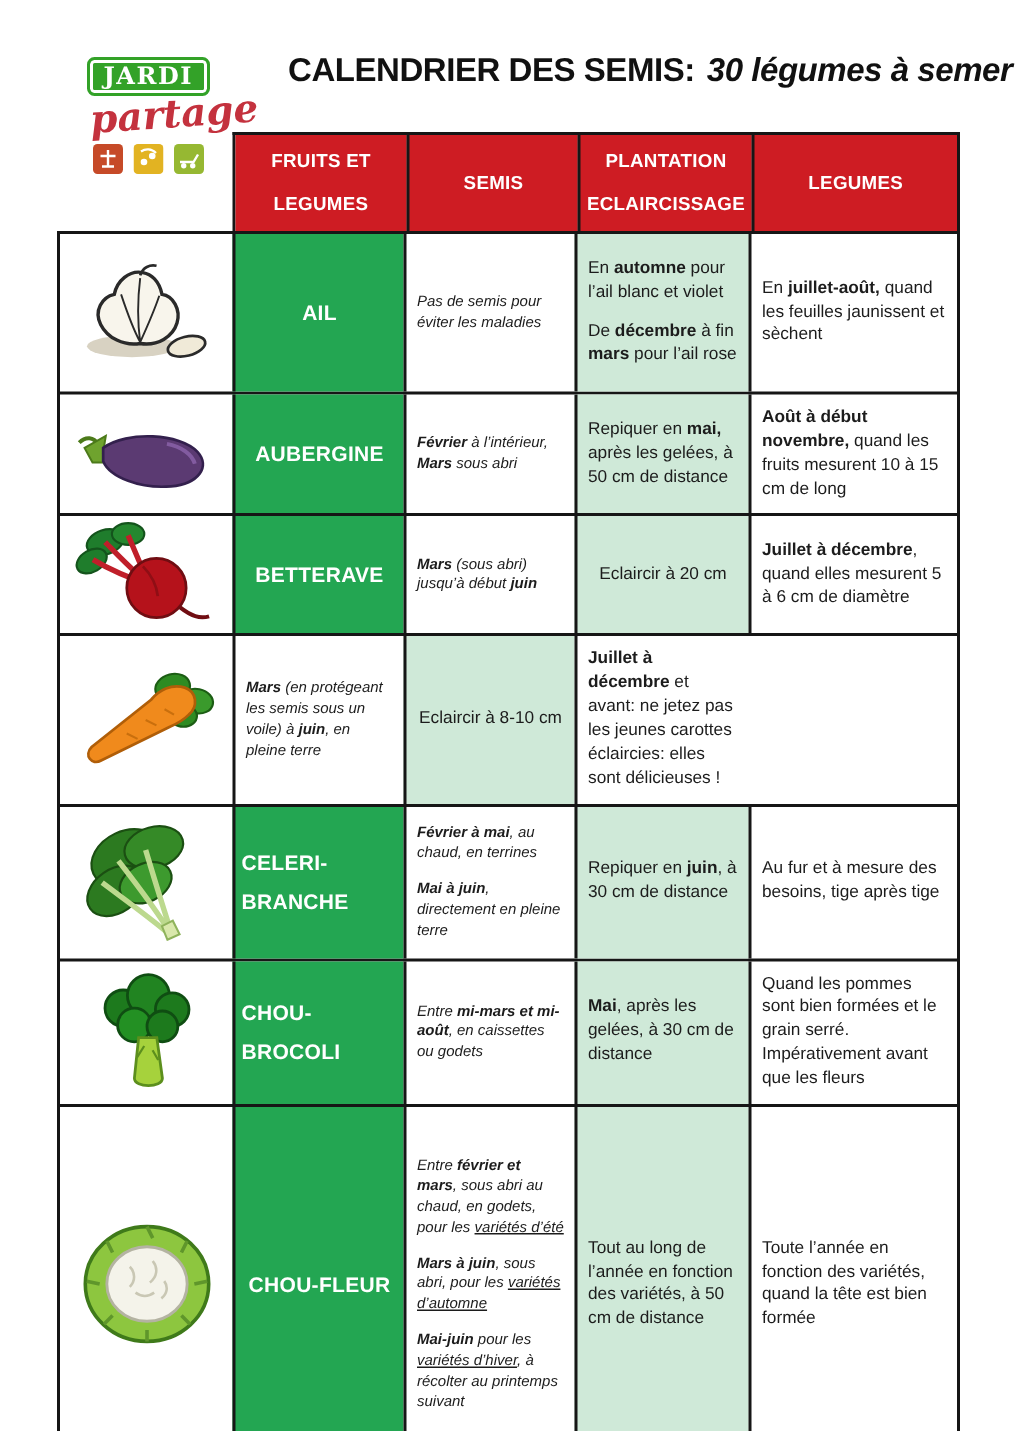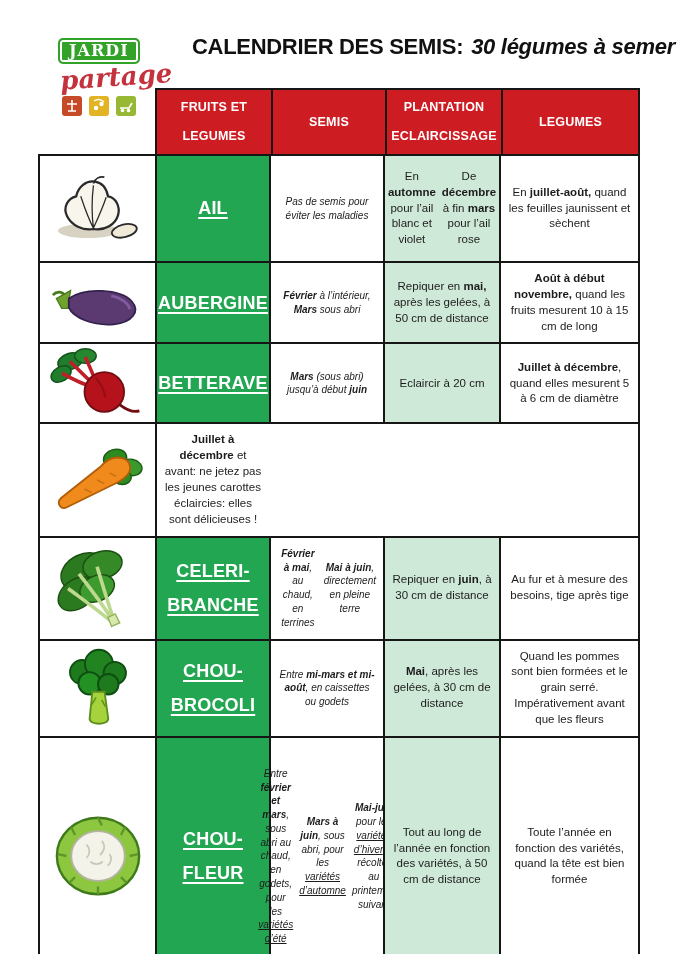--- a/index.html
+++ b/index.html
@@ -30,27 +30,27 @@
          border:2px solid var(--border-dark,#161616);border-bottom:none;
          display:grid;grid-template-columns:114px 114px 116px 1fr;}
   .hcell{background:var(--header-red,#ce1c23);color:#fff;font-weight:bold;
          font-size:12.5px;display:flex;align-items:center;justify-content:center;
          text-align:center;white-space:pre-line;line-height:2.3;letter-spacing:.2px;}
   .hcell + .hcell{border-left:2px solid var(--border-dark,#161616);}
 
   .tbody{box-sizing:border-box;width:602px;border:2px solid var(--border-dark,#161616);background:#fff;}
   .row{display:grid;grid-template-columns:115px 114px 114px 116px 1fr;}
   .row + .row{border-top:2px solid var(--border-dark,#161616);}
-  .cell{display:flex;flex-direction:row;align-items:center;justify-content:center;
-        text-align:center;padding:3px 4px;box-sizing:border-box;}
+  .cell{display:flex;flex-direction:column;align-items:center;justify-content:center;
+        text-align:left;padding:3px 4px;box-sizing:border-box;}
   .cell + .cell{border-left:2px solid var(--border-dark,#161616);}
   .cell p{margin:5px 3px;font-size:11.5px;line-height:1.38;}
   .c-name{background:var(--cell-green,#23a652);}
-  .vname{color:#fff;font-weight:bold;font-size:18px;letter-spacing:.2px;
-         text-decoration:underline;text-underline-offset:3px;text-decoration-thickness:2px;
+  .vname{color:#fff;font-weight:bold;font-size:14px;letter-spacing:.2px;
+         text-underline-offset:3px;text-decoration-thickness:2px;
          line-height:1.9;}
   .c-semis{font-style:italic;}
   .c-semis p{font-size:10px;}
   .c-plant{background:var(--plantation-green,#cfe9d8);}
   .veg-icon-slot{display:flex;align-items:center;justify-content:center;}
 </style>
 </head>
 <body>
 
 <div class="page">
@@ -187,20 +187,26 @@
                 </g>
       <g transform="rotate(12 92 26)">
                   <ellipse cx="92" cy="26" rx="12" ry="9" fill="#3a9a2c" stroke="#1c5d14" stroke-width="1.6"></ellipse>
                 </g>
       <ellipse cx="82" cy="37" rx="10" ry="8" fill="#2e8b22" stroke="#1c5d14" stroke-width="1.6"></ellipse>
       <path d="M86,36 C93,30 92,19 83,16 C73,13 64,18 58,25 L14,60 C8,66 14,74 21,70 L72,45 C79,42 82,40 86,36 Z" fill="#f08a1c" stroke="#b05e08" stroke-width="2"></path>
       <path d="M40,50 l8,4 M54,40 l8,4 M68,32 l7,4" fill="none" stroke="#c96f0d" stroke-width="1.6"></path>
     </svg>
             </span>
       </div>
+      <div class="cell c-semis">
+            <p><b>Mars</b> (en protégeant les semis sous un voile) à <b>juin</b>, en pleine terre</p>
+          </div>
+      <div class="cell c-plant">
+            <p>Eclaircir à 8-10 cm</p>
+          </div>
       <div class="cell c-rec">
             <p><b>Juillet à décembre</b> et avant: ne jetez pas les jeunes carottes éclaircies: elles sont délicieuses !</p>
           </div>
     </div>
 
     <div class="row" style="min-height: 101px;">
       <div class="cell c-img">
         <span class="veg-icon-slot">
               <svg width="100" height="86" viewBox="0 0 110 95">
       <g transform="rotate(-25 40 30)">

